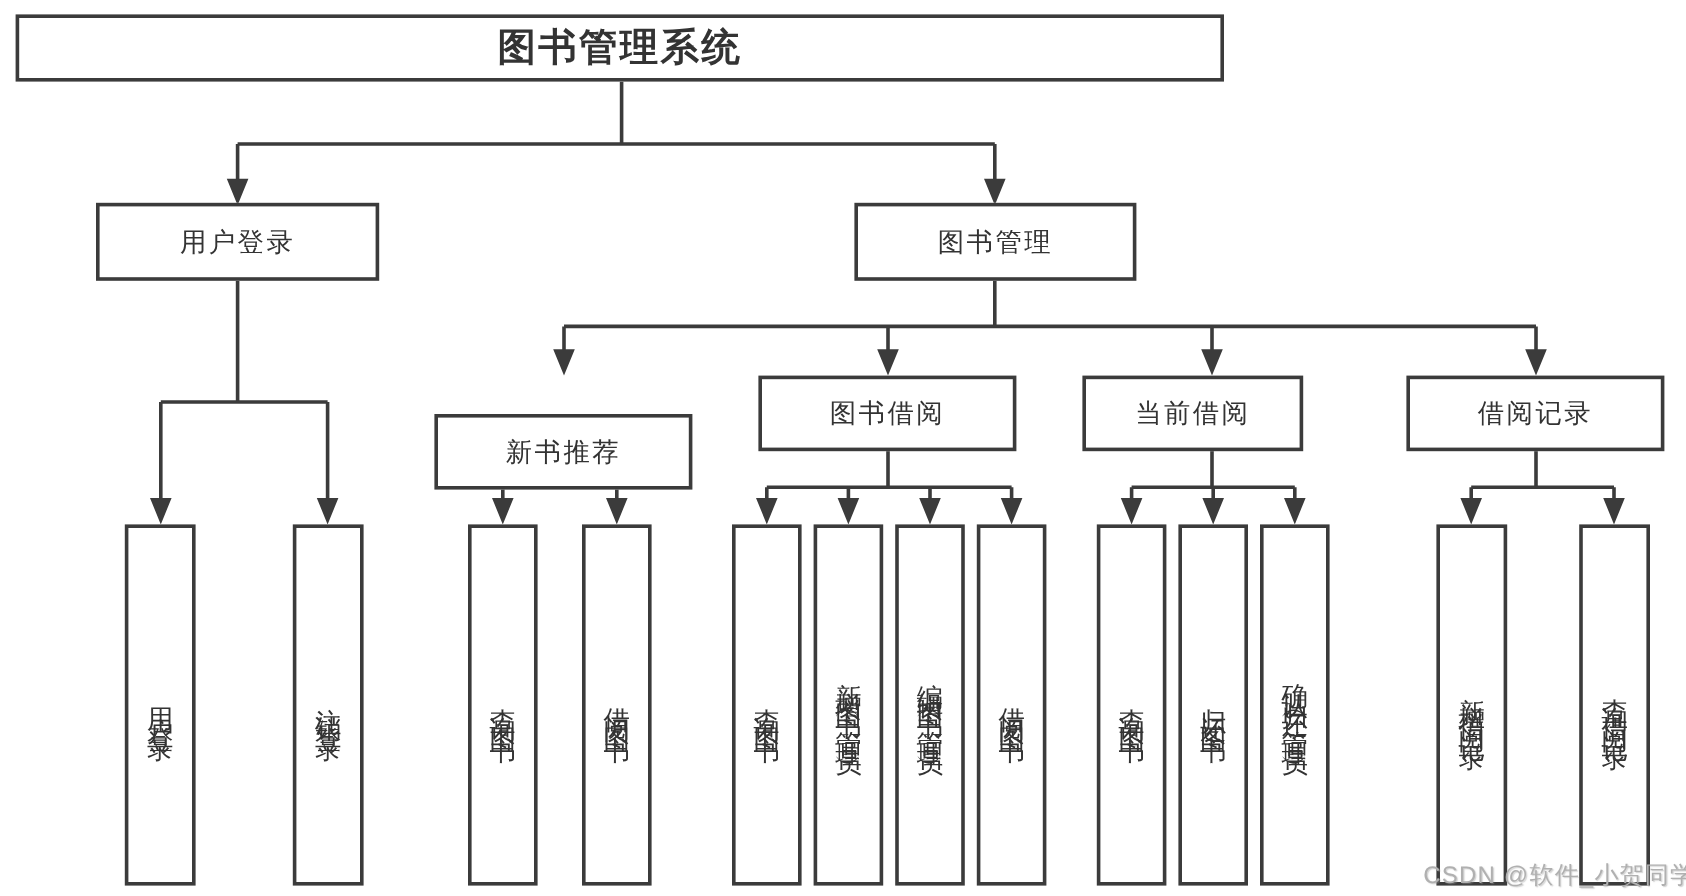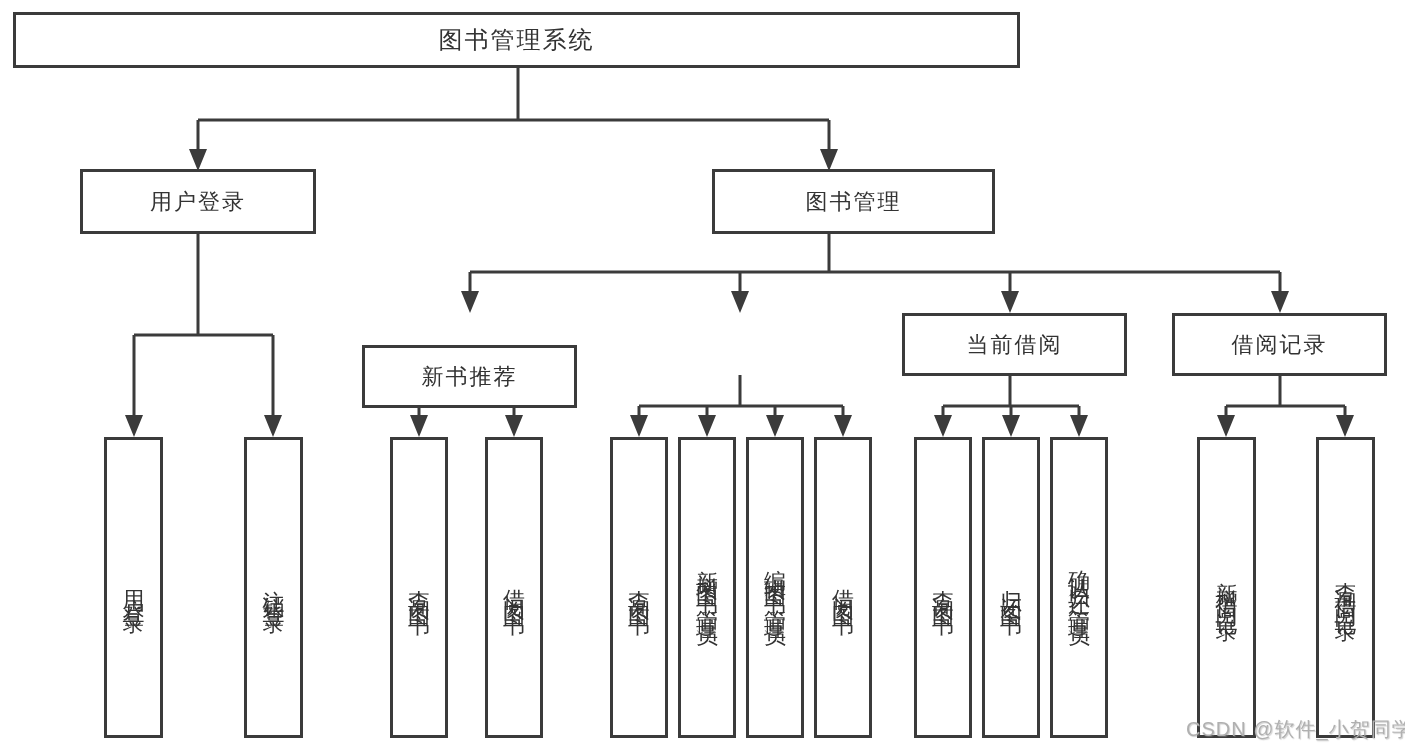--- a/index.html
+++ b/index.html
@@ -26,22 +26,23 @@
     justify-content: center;
     color: #333333;
     z-index: 2;
   }
   .node.h {
     font-size: 22px;
     letter-spacing: 2px;
     white-space: nowrap;
   }
   .node.root-box {
-    font-size: 24px;
+    font-size: 32px;
     letter-spacing: 2px;
+    font-weight: bold;
   }
   .node.v {
     writing-mode: vertical-rl;
     text-orientation: mixed;
     font-size: 22px;
     letter-spacing: 8px;
     line-height: 1;
   }
   .watermark {
     position: absolute;
@@ -75,24 +76,25 @@
       M461 291h18l-9 22z M731 291h18l-9 22z M1001 291h18l-9 22z M1271 291h18l-9 22z
       M410 415h18l-9 22z M505 415h18l-9 22z
       M630 415h18l-9 22z M698 415h18l-9 22z M766 415h18l-9 22z M834 415h18l-9 22z
       M934 415h18l-9 22z M1002 415h18l-9 22z M1070 415h18l-9 22z
       M1217 415h18l-9 22z M1336 415h18l-9 22z"></path>
   </svg>
 
   <div class="node h root-box" style="left:13px; top:12px; width:1007px; height:56px;">图书管理系统</div>
 
   <div class="node h" style="left:80px; top:169px; width:236px; height:65px;">用户登录</div>
-  <div class="node h" style="left:712px; top:169px; width:283px; height:65px;">图书管理</div>
+  <div class="node h" style="left:712px; top:169px; width:235px; height:65px;">图书管理</div>
 
   <div class="node h" style="left:362px; top:313px; width:215px; height:63px;margin-top:32px;">新书推荐</div>
-  <div class="node h" style="left:902px; top:313px; width:225px; height:63px;">当前借阅</div>
+  <div class="node h" style="left:632px; top:313px; width:215px; height:63px;">图书借阅</div>
+  <div class="node h" style="left:902px; top:313px; width:184px; height:63px;">当前借阅</div>
   <div class="node h" style="left:1172px; top:313px; width:215px; height:63px;">借阅记录</div>
 
   <div class="node v" style="left:104px; top:437px; width:59px; height:301px;">用户登录</div>
   <div class="node v" style="left:244px; top:437px; width:59px; height:301px;">注销登录</div>
 
   <div class="node v" style="left:390px; top:437px; width:58px; height:301px;">查询图书</div>
   <div class="node v" style="left:485px; top:437px; width:58px; height:301px;">借阅图书</div>
 
   <div class="node v" style="left:610px; top:437px; width:58px; height:301px;">查询图书</div>
   <div class="node v" style="left:678px; top:437px; width:58px; height:301px;">新增图书（管理员）</div>

